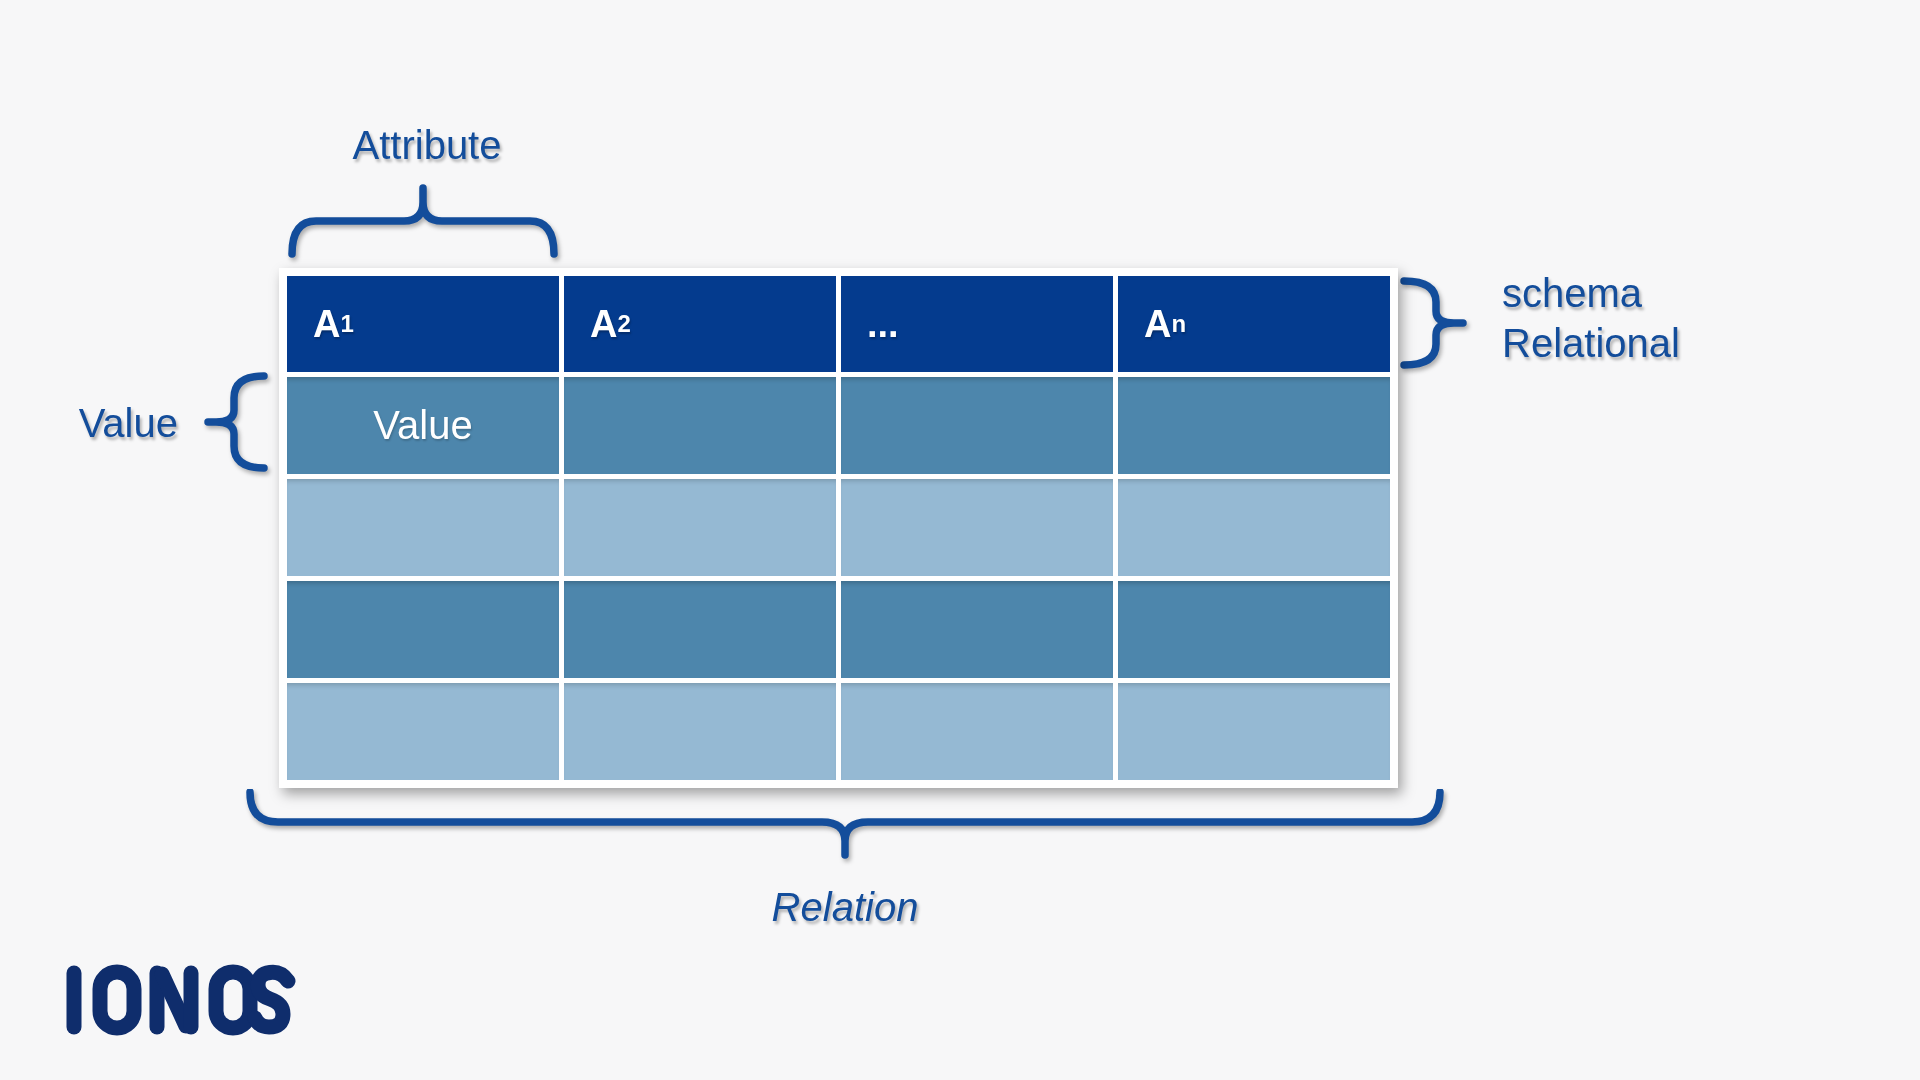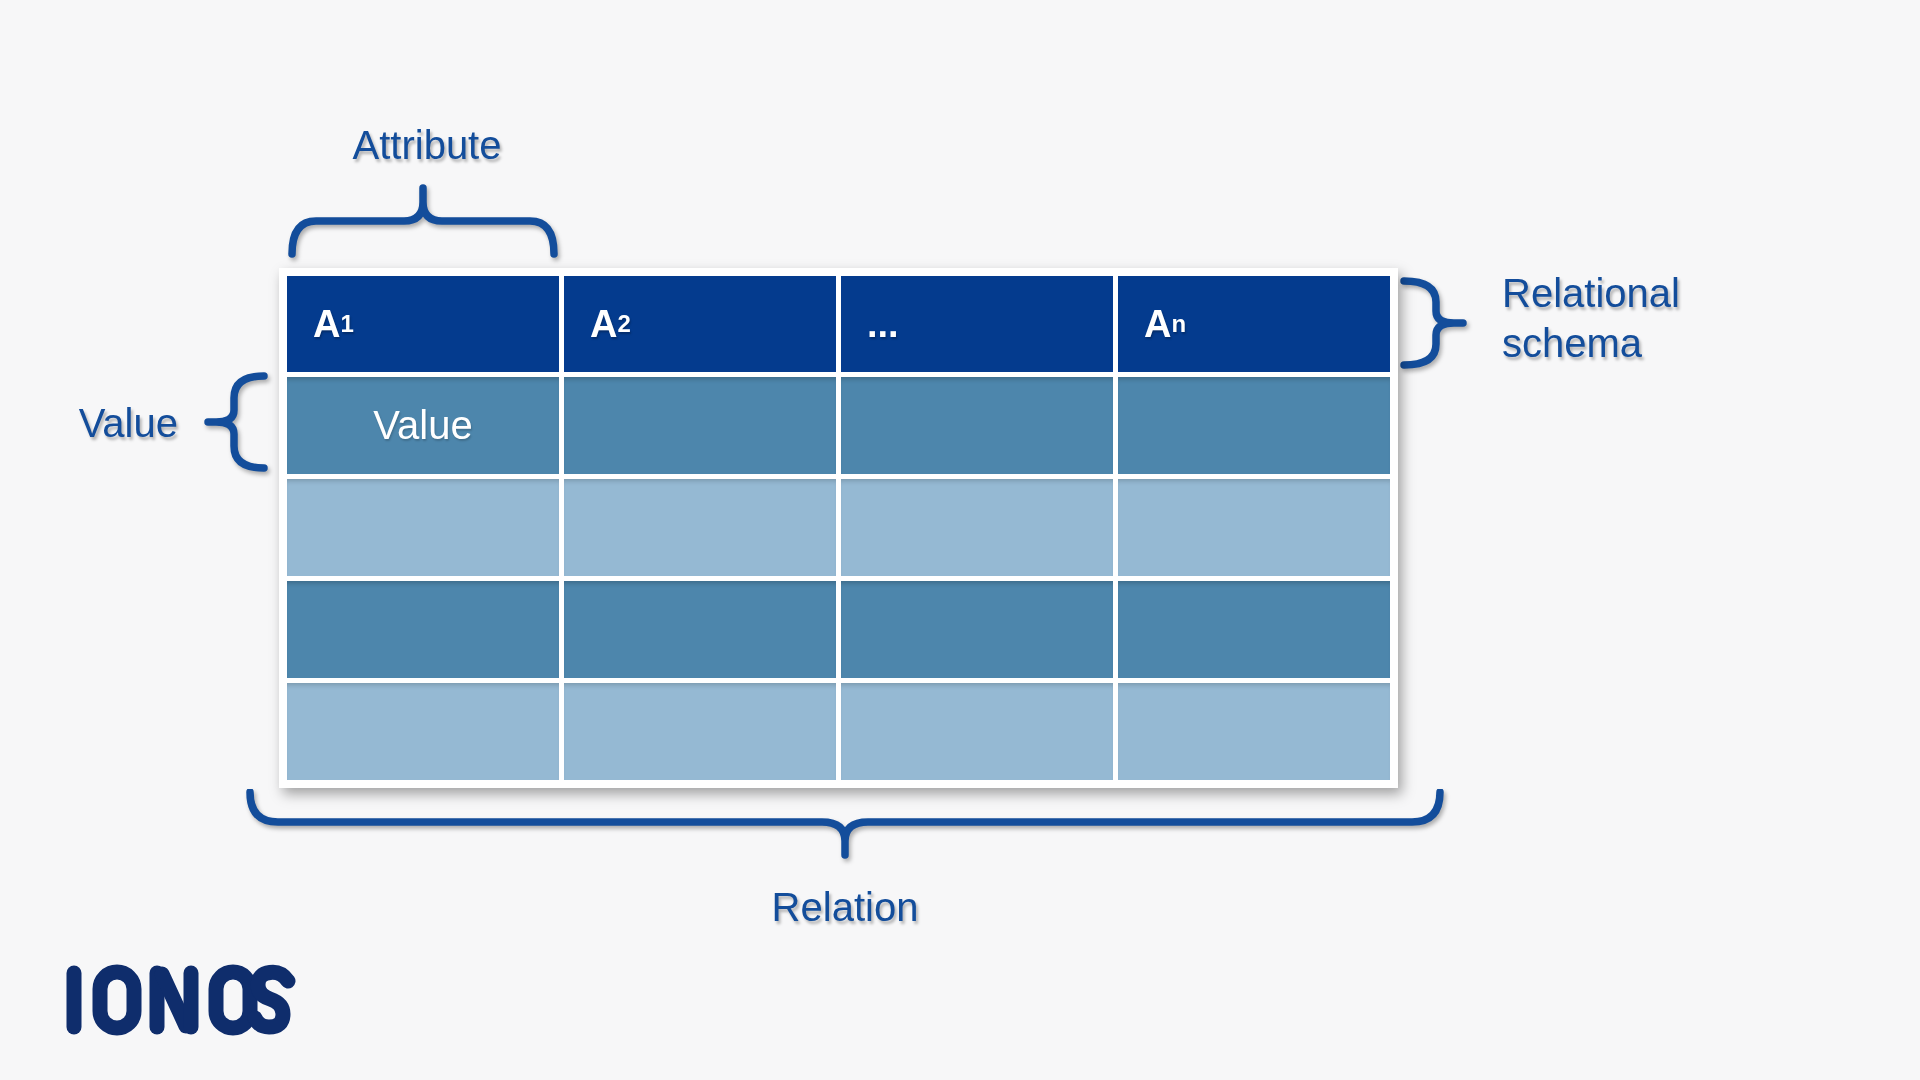--- a/index.html
+++ b/index.html
@@ -21,21 +21,21 @@
     position: absolute;
     color: #134d9b;
     font-size: 40px;
     line-height: 50px;
     text-shadow: 2px 3px 3px rgba(0,0,0,0.28);
     white-space: nowrap;
   }
   .label-attribute { left: 427px; top: 120px; transform: translateX(-50%); }
   .label-tuple     { left: 178px; top: 398px; transform: translateX(-100%); }
   .label-schema    { left: 1502px; top: 268px; }
-  .label-relation  { left: 845px; top: 882px; transform: translateX(-50%); }
+  .label-relation  { left: 845px; top: 882px; transform: translateX(-50%); font-style: italic; }
 
   
   .brace {
     position: absolute;
     filter: drop-shadow(2px 3px 2px rgba(0,0,0,0.30));
   }
   .brace path {
     fill: none;
     stroke: #134d9b;
     stroke-width: 7.5;
@@ -131,22 +131,22 @@
 
   <div class="diagram-label label-tuple">Value</div>
   <svg class="brace brace-tuple" width="66" height="100" viewBox="0 0 66 100">
     <path d="M 62 4 Q 32 4 32 26 L 32 38 Q 32 50 14 50 L 6 50 L 14 50 Q 32 50 32 62 L 32 74 Q 32 96 62 96"></path>
   </svg>
 
   <svg class="brace brace-schema" width="70" height="92" viewBox="0 0 70 92">
     <path d="M 5 4 Q 37 4 37 25 L 37 34 Q 37 46 55 46 L 64 46 L 55 46 Q 37 46 37 58 L 37 67 Q 37 88 5 88"></path>
   </svg>
   <div class="diagram-label label-schema">
+    <div>schema</div>
     <div>Relational</div>
-    <div>schema</div>
   </div>
 
   <div class="table-frame">
     <div class="grid">
 
       <div class="cell head">
           <span>A</span>
           <sub>1</sub>
         </div>
       <div class="cell head">

